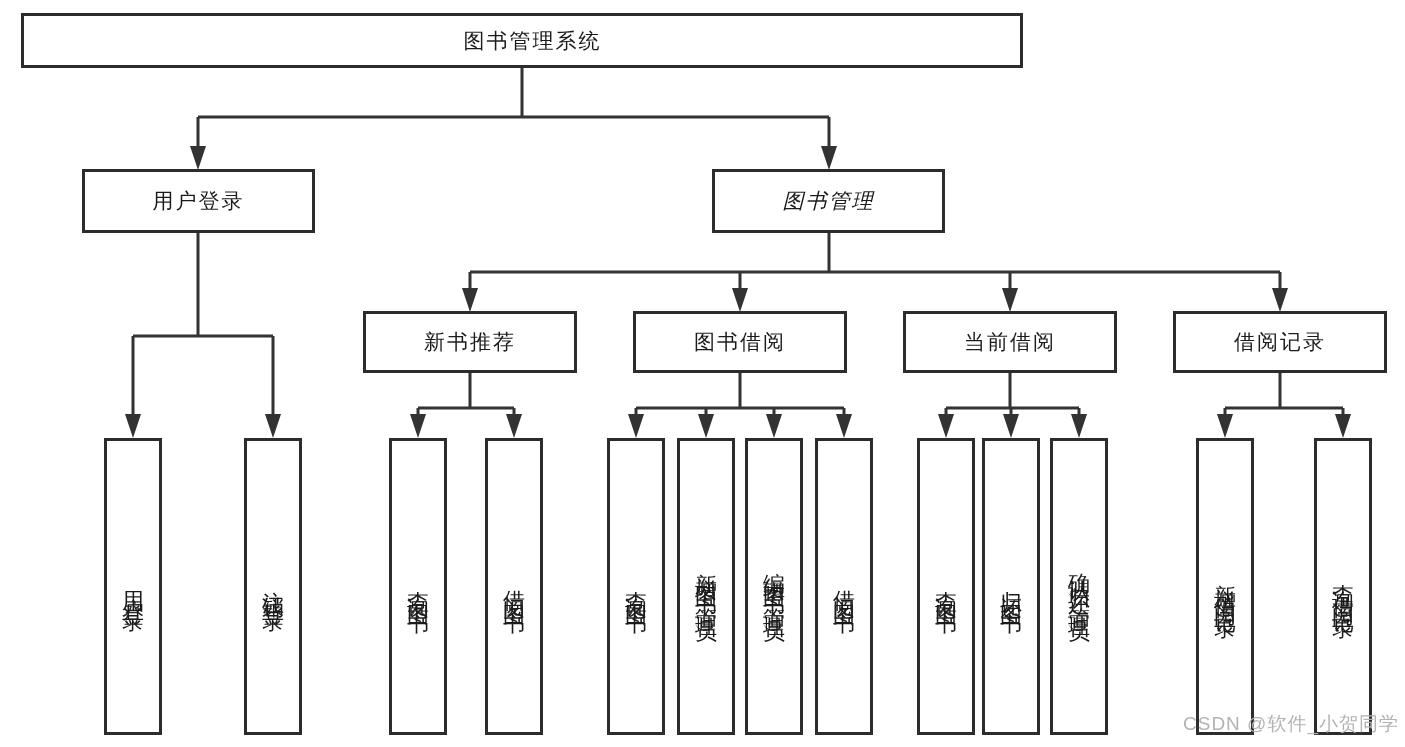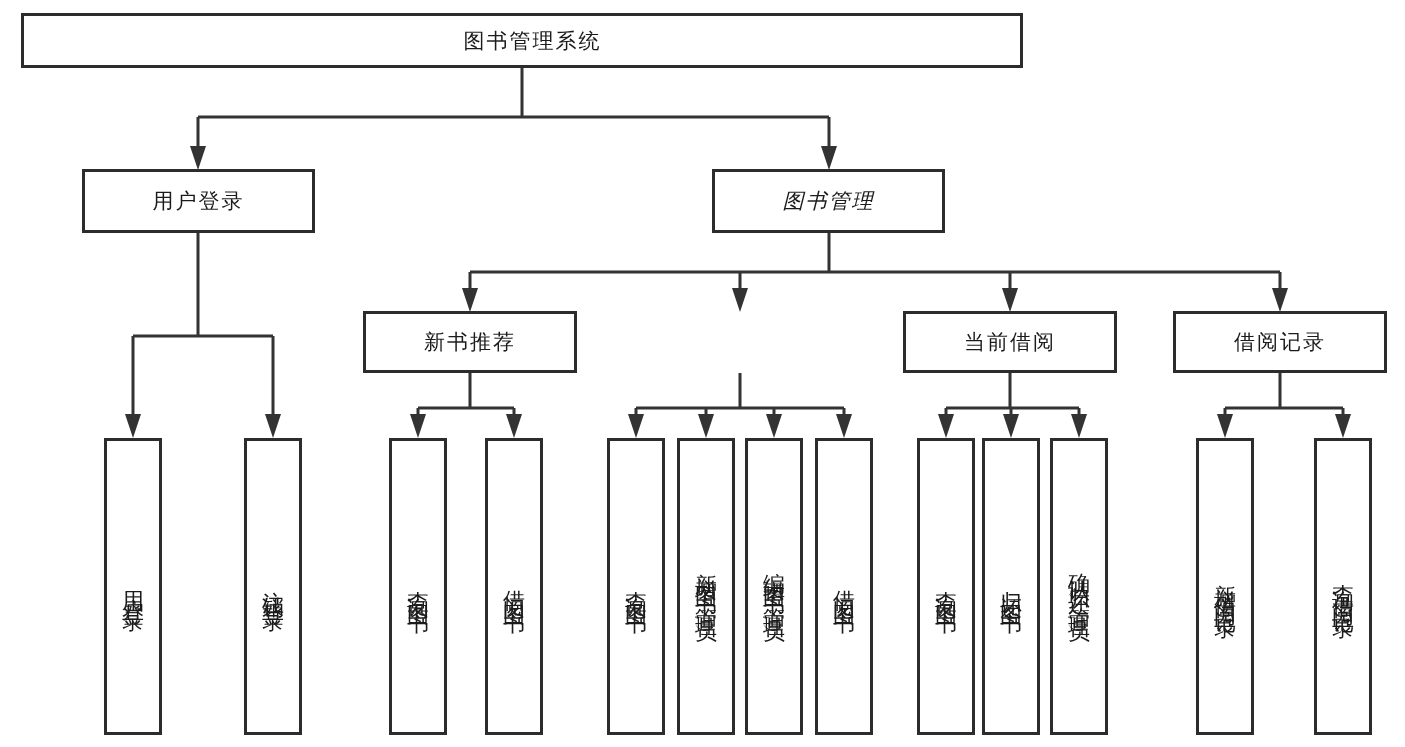--- a/index.html
+++ b/index.html
@@ -134,20 +134,23 @@
   <div class="box n-l1a">
     <span class="hlabel">用户登录</span>
   </div>
   <div class="box n-l1b">
     <span class="hlabel">图书管理</span>
   </div>
 
   <div class="box n-l2 n-l2a">
     <span class="hlabel">新书推荐</span>
   </div>
+  <div class="box n-l2 n-l2b">
+    <span class="hlabel">图书借阅</span>
+  </div>
   <div class="box n-l2 n-l2d">
     <span class="hlabel">借阅记录</span>
   </div>
   <div class="box n-l2 n-l2c">
     <span class="hlabel">当前借阅</span>
   </div>
 
   <div class="box leaf lf-a1">
     <span class="vlabel">用户登录</span>
   </div>
@@ -185,14 +188,15 @@
     <span class="vlabel">确认归还（管理员）</span>
   </div>
 
   <div class="box leaf lf-e1">
     <span class="vlabel">新增借阅记录</span>
   </div>
   <div class="box leaf lf-e2">
     <span class="vlabel">查询借阅记录</span>
   </div>
 
+  <div class="watermark">CSDN @软件_小贺同学</div>
 
 </div>
 
 </body></html>

